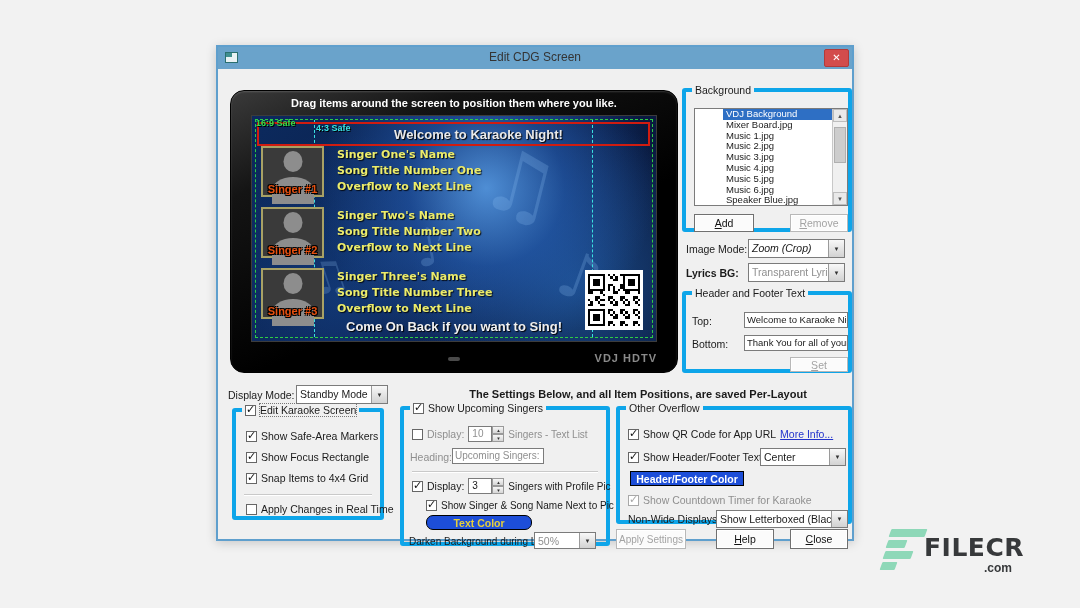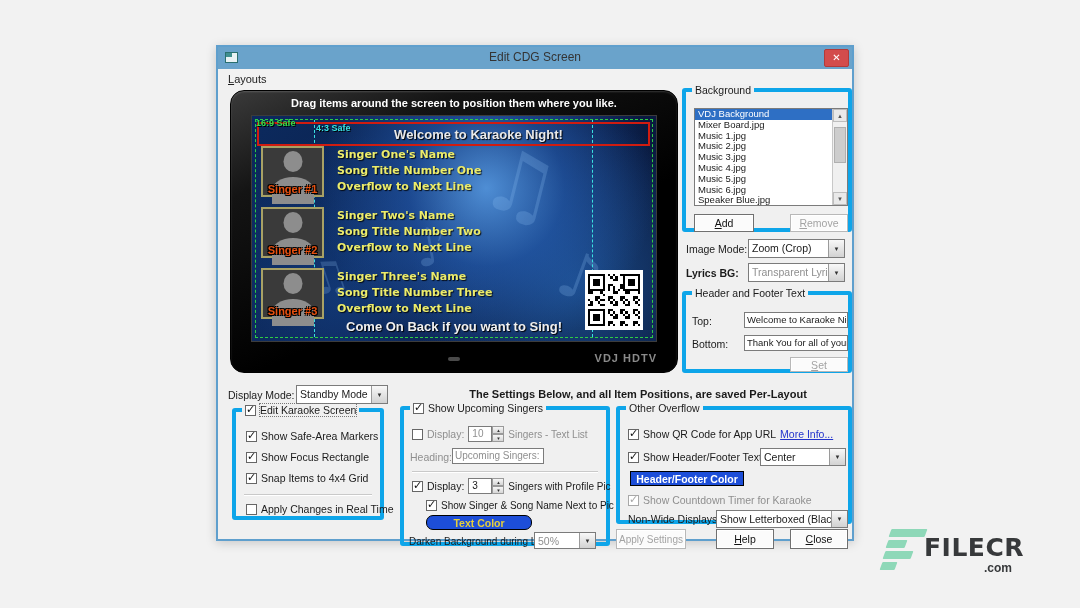--- a/index.html
+++ b/index.html
@@ -95,21 +95,21 @@
   .spin .num { width:24px; height:16px; background:#fff; border:1px solid #7b7b7b;
                font-size:10px; padding:1px 3px; }
   .spin .arrs { display:flex; flex-direction:column; width:12px; height:16px; }
   .spin .arrs div { flex:1; background:linear-gradient(#f6f6f6,#d6d6d6); border:1px solid #9a9a9a;
                     font-size:4.5px; color:#333; display:flex; align-items:center; justify-content:center; }
   .swatch-btn { position:absolute; background:#1d4ed8; border:1px solid #000; font-weight:bold;
                 font-size:10.5px; display:flex; align-items:center; justify-content:center; }
   .link { color:#2233cc; text-decoration:underline; }
   .listbox { position:absolute; left:8px; top:16px; width:154px; height:98px; background:#fff;
              border:1px solid #7b7b7b; }
-  .listitems { position:absolute; left:0; top:0; right:15px; bottom:0; overflow:hidden; }
+  .listitems { position:absolute; left:0; top:0; right:15px; bottom:0; overflow:hidden;padding-left:28px; }
   .li { font-size:9.5px; line-height:10.8px; padding-left:3px; white-space:nowrap; }
   .li.sel { background:#2e6fc4; color:#fff; }
   .vscroll { position:absolute; right:0; top:0; bottom:0; width:15px; background:#f0f0f0;
              border-left:1px solid #c8c8c8; }
   .sarr { position:absolute; left:0; right:0; height:13px; background:#e9e9e9; border:1px solid #bdbdbd;
           font-size:6px; color:#555; display:flex; align-items:center; justify-content:center; }
   .sthumb { position:absolute; left:1px; right:1px; top:18px; height:36px; background:#cdcdcd;
             border:1px solid #b0b0b0; }
   .flabel { position:absolute; font-size:10.5px; white-space:nowrap; }
   u { text-decoration:underline; }
@@ -125,23 +125,20 @@
 <body>
 
 <div class="window">
 
   <div class="titlebar">
     <div class="win-icon"></div>
     <div class="title">Edit CDG Screen</div>
     <div class="close-btn"></div>
   </div>
 
-  <div class="menubar">
-    <div class="menu-item"><u>L</u>ayouts</div>
-  </div>
 
   <div class="tv">
     <div class="drag-hint">Drag items around the screen to position them where you like.</div>
     <div class="screen">
       <span class="note" style="left:57%;top:8%;font-size:86px;transform:rotate(14deg);">♫</span>
       <span class="note" style="left:40%;top:45%;font-size:52px;transform:rotate(-10deg);">♪</span>
       <span class="note" style="left:76%;top:55%;font-size:64px;transform:rotate(20deg);">♪</span>
       <span class="note" style="left:14%;top:60%;font-size:44px;transform:rotate(-18deg);">♫</span>
 
       <div class="safe169"></div>
@@ -414,21 +411,21 @@
         <div class="sarr" style="top:0;">▲</div>
         <div class="sthumb"></div>
         <div class="sarr" style="bottom:0;">▼</div>
       </div>
     </div>
     <div class="btn" style="left:8px; top:122px; width:60px; height:18px;"><u>A</u>dd</div>
     <div class="btn dis" style="left:104px; top:122px; width:58px; height:18px;"><u>R</u>emove</div>
   </div>
 
   <div class="flabel" style="left:468px; top:196px;">Image Mode:</div>
-  <div class="combo" style="left:530px; top:192px; width:97px;">
+  <div class="combo" style="left:530px; top:192px; width:97px;font-style:italic;">
     <div class="val">Zoom (Crop)</div>
     <div class="dd">▼</div>
   </div>
 
   <div class="flabel" style="left:468px; top:220px;font-weight:bold;">Lyrics BG:</div>
   <div class="combo" style="left:530px; top:216px; width:97px;">
     <div class="val gray">Transparent Lyrics</div>
     <div class="dd">▼</div>
   </div>
 

